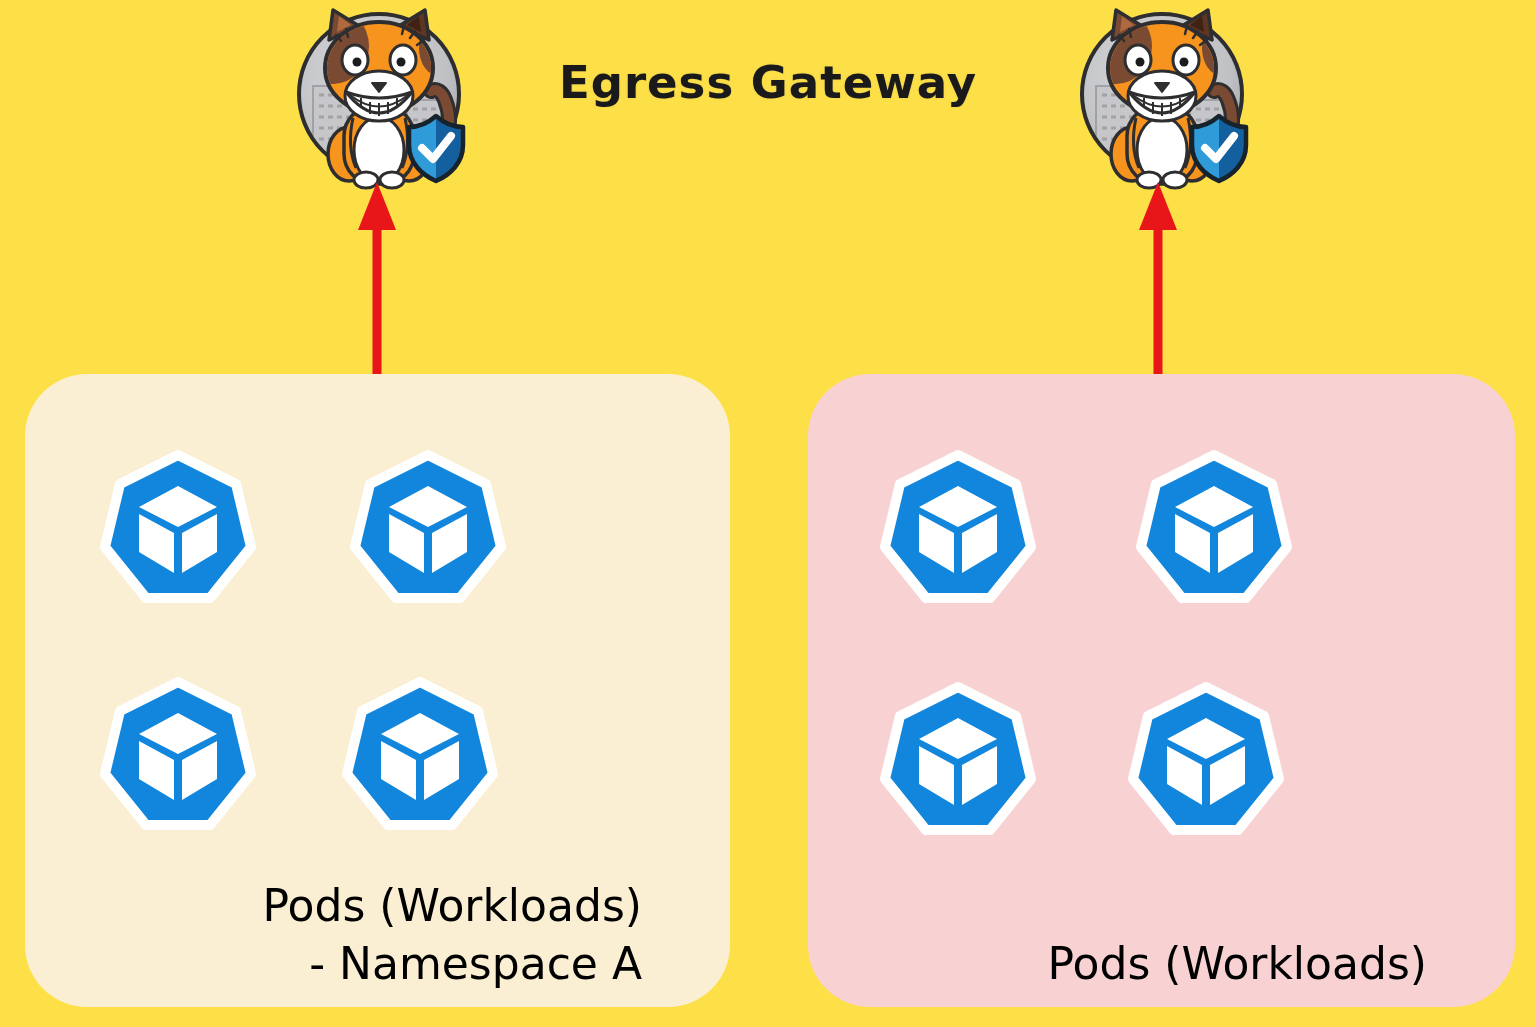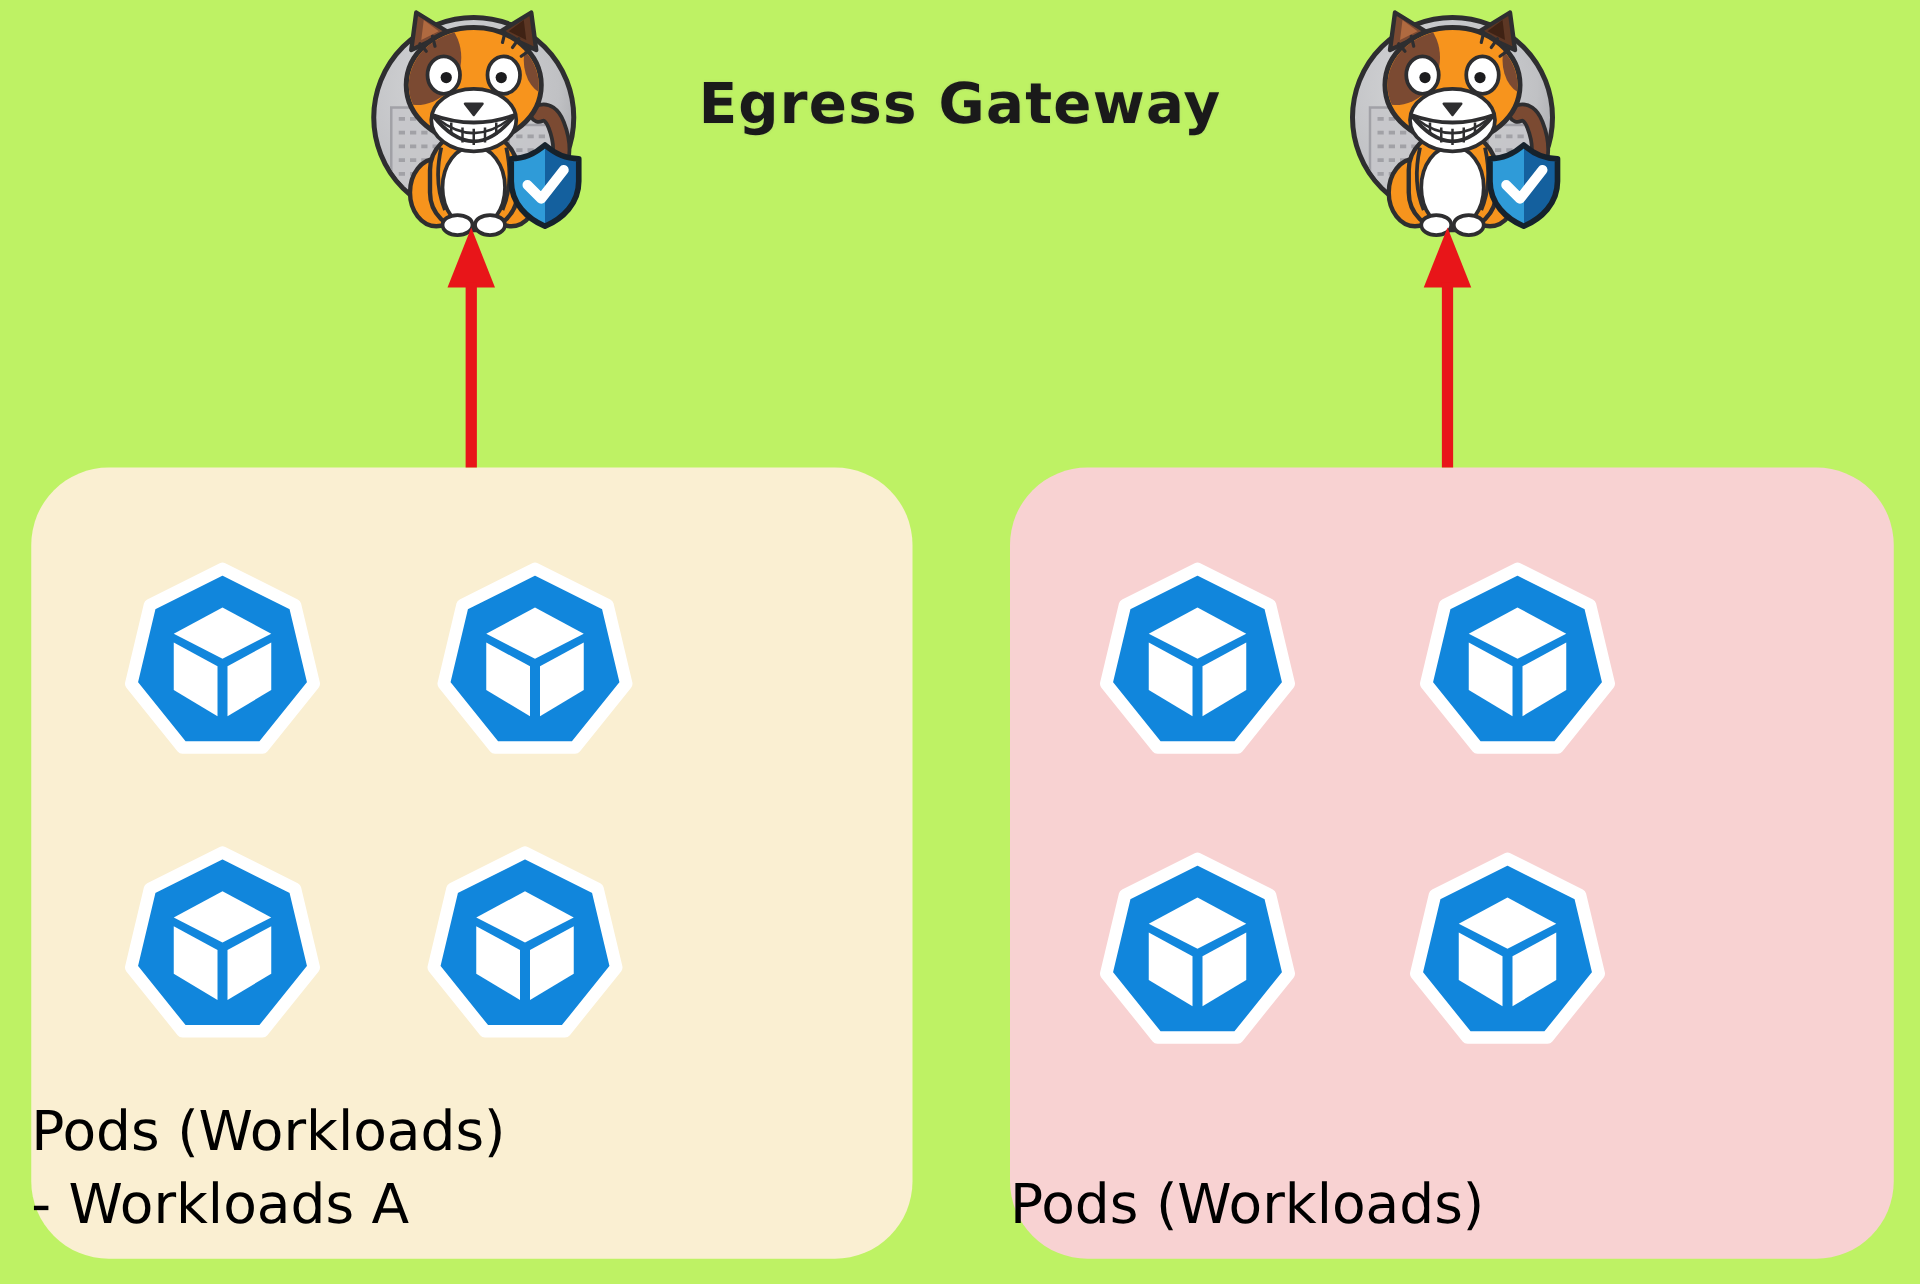--- a/index.html
+++ b/index.html
@@ -1,48 +1,48 @@
 <!DOCTYPE html>
 <html><head>
 <meta charset="utf-8">
 <style>
   html,body{margin:0;padding:0;background:#000;}
   .canvas{
-    position:relative;width:1536px;height:1027px;background:#bef264;overflow:hidden;
+    position:relative;width:1536px;height:1027px;background:#fde047;overflow:hidden;
     font-family:"DejaVu Sans","Liberation Sans",sans-serif;
   }
   .title{
     position:absolute;top:56px;left:0;width:100%;text-align:center;
     font-size:45px;font-weight:bold;color:#1a1a1a;letter-spacing:1px;
     text-shadow:0 0 2px rgba(130,130,130,0.28);
   }
   .ns-box{
     position:absolute;top:374px;height:633px;border-radius:62px;z-index:1;
   }
   .box-a{left:25px;width:705px;background:#FAEFD2;}
   .box-b{left:808px;width:707px;background:#F8D2D2;}
   .box-label{
-    position:absolute;left:0;right:0;bottom:14px;text-align:left;padding-right:43px;
+    position:absolute;left:0;right:0;bottom:14px;text-align:right;padding-right:88px;
     font-size:44px;line-height:1.32;color:#000;
   }
   .overlay{
     position:absolute;left:0;top:0;width:1536px;height:1027px;z-index:5;pointer-events:none;
   }
 </style>
 </head>
 <body>
 
 <div class="canvas">
 
   <div class="title">Egress Gateway</div>
 
   <div class="ns-box box-a">
     <div class="box-label">
       <div>Pods (Workloads)</div>
-      <div>- Workloads A</div>
+      <div>- Namespace A</div>
     </div>
   </div>
 
   <div class="ns-box box-b">
     <div class="box-label">
       <div>Pods (Workloads)</div>
     </div>
   </div>
 
   <svg class="overlay" viewBox="0 0 1536 1027" xmlns="http://www.w3.org/2000/svg" xmlns:xlink="http://www.w3.org/1999/xlink">

